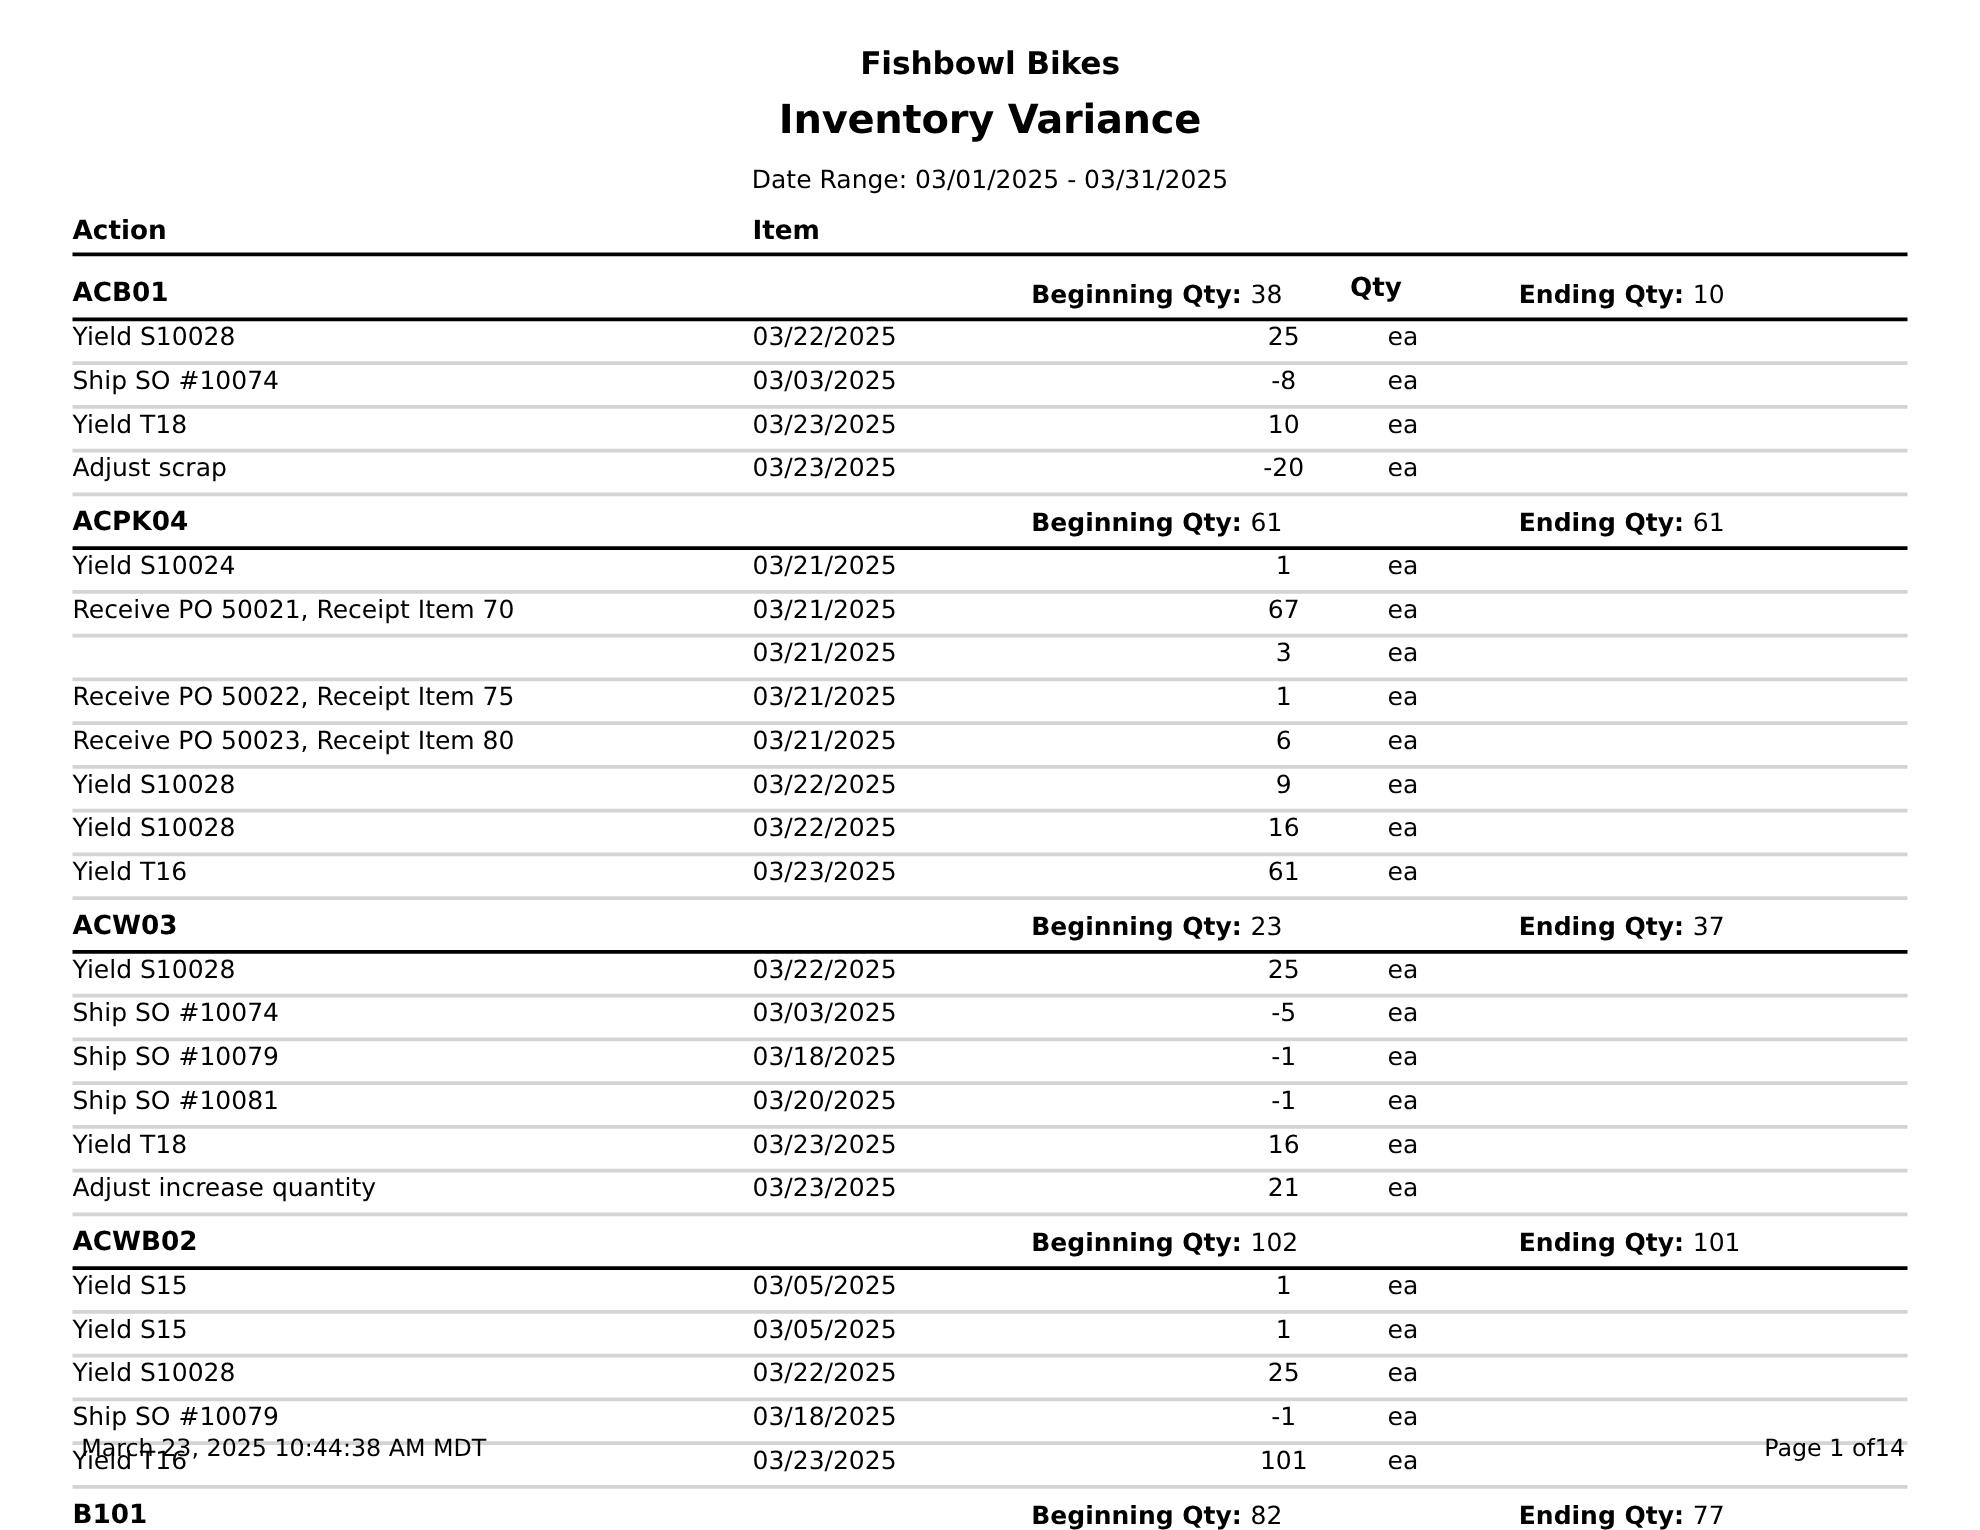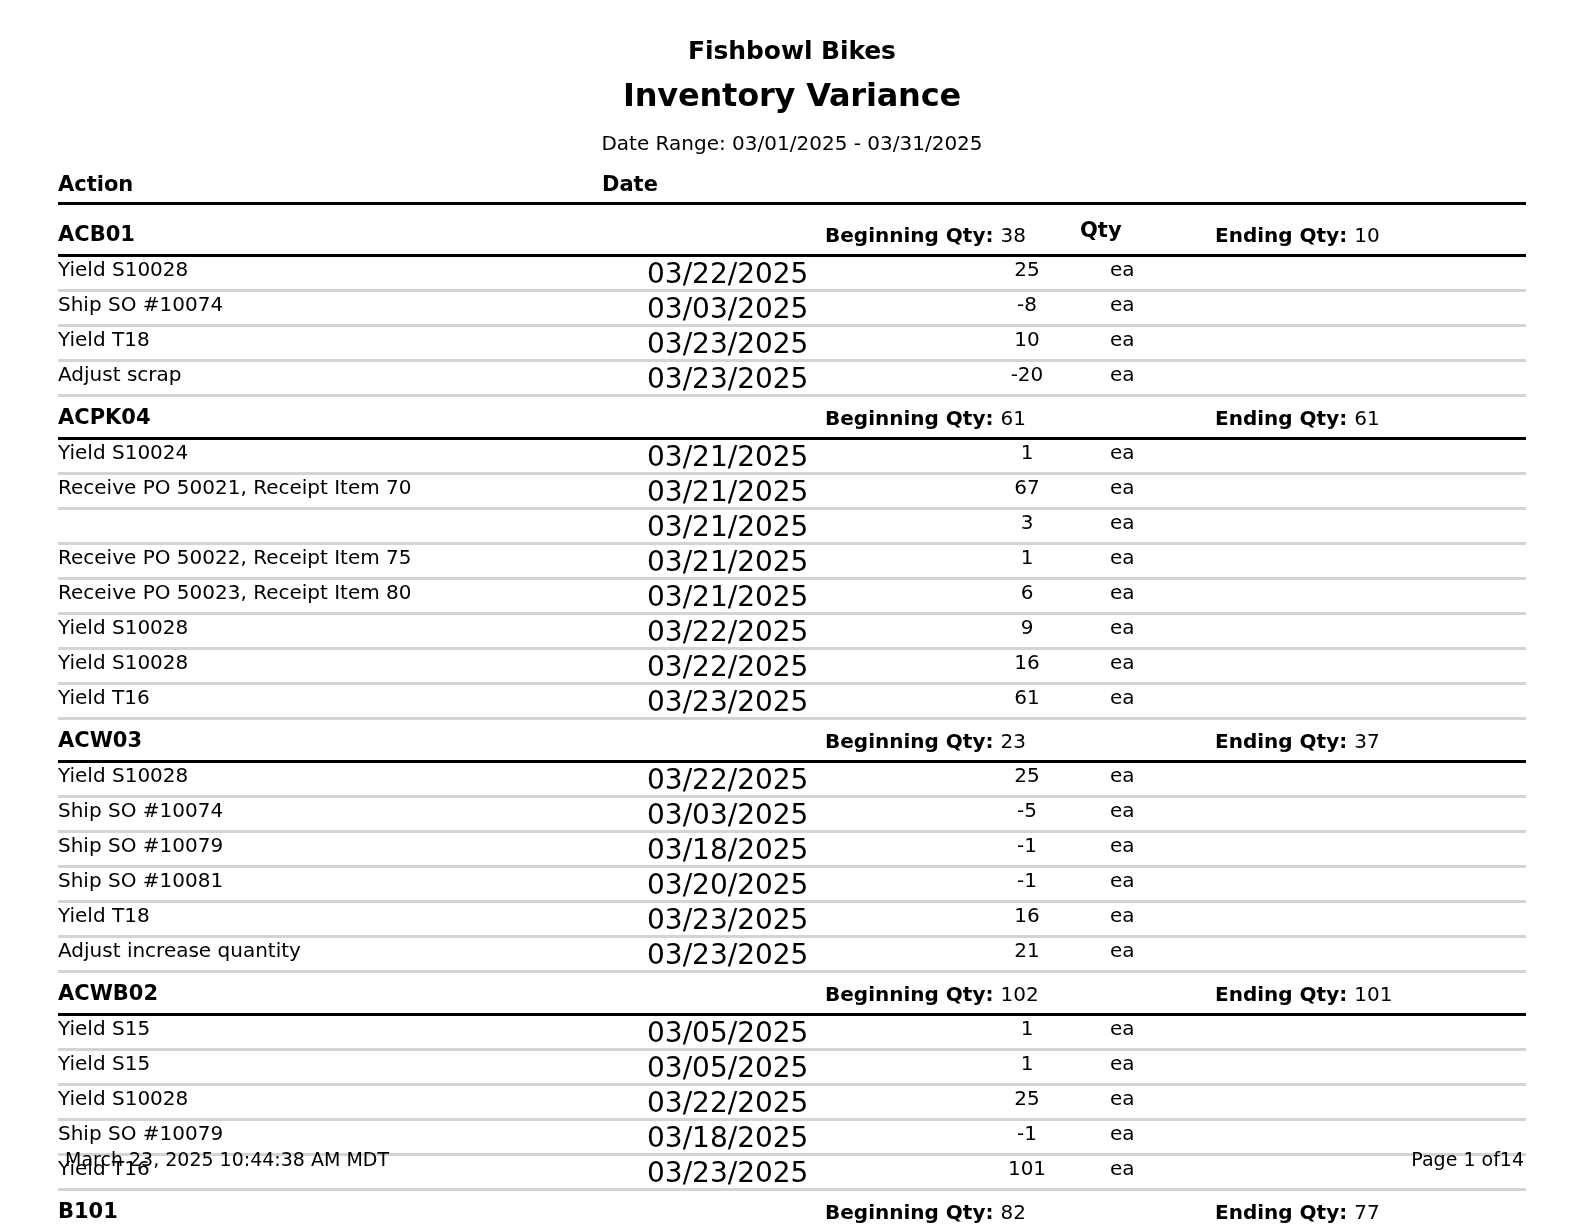--- a/index.html
+++ b/index.html
@@ -130,23 +130,22 @@
     position: absolute;
     left: 0;
     top: 0;
     font-size: 20px;
     white-space: nowrap;
   }
   .data-row .date-cell {
     position: absolute;
     left: 544px;
     top: 0;
-    font-size: 28px;
-    white-space: nowrap;
-    margin-left: 45px;
+    font-size: 20px;
+    white-space: nowrap;
   }
   .data-row .qty-cell {
     position: absolute;
     left: 900px;
     width: 138px;
     top: 0;
     font-size: 20px;
     text-align: center;
     white-space: nowrap;
   }
@@ -191,21 +190,21 @@
   <div class="report-header">
     <div class="company-name">Fishbowl Bikes</div>
     <div class="report-title">Inventory Variance</div>
     <div class="date-range">Date Range: 03/01/2025 - 03/31/2025</div>
   </div>
 
   <div class="table-wrap">
 
     <div class="col-head-row">
       <div class="col-head action">Action</div>
-      <div class="col-head date">Date</div>
+      <div class="col-head date">Item</div>
       <div class="col-head qty">Qty</div>
     </div>
     <div class="rule-dark"></div>
     <div class="spacer-after-head"></div>
 
     <div id="groups-container">
         <div class="group-head">
           <div class="code">ACB01</div>
           <div class="begin-block"><span class="qty-label">Beginning Qty:</span><span class="qty-value">38</span></div>
           <div class="end-block"><span class="qty-label">Ending Qty:</span><span class="qty-value">10</span></div>

